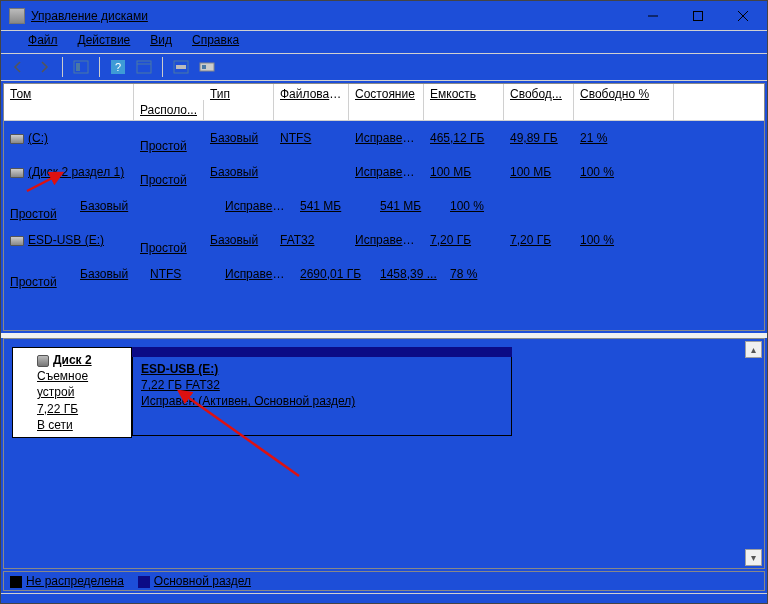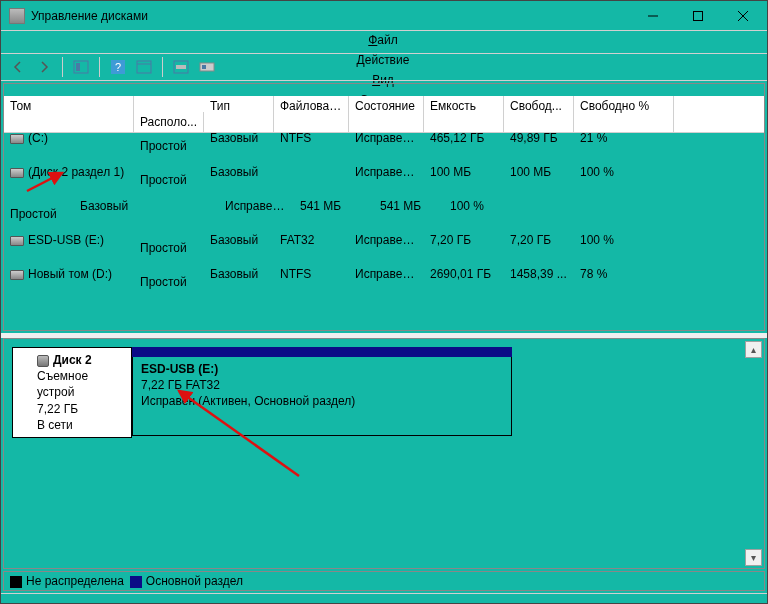--- a/index.html
+++ b/index.html
@@ -10,21 +10,22 @@
     background: #fff;
     color: #000;
     user-select: none;
   }
   .window {
     width: 768px;
     height: 604px;
     border: 1px solid #444;
     display: flex;
     flex-direction: column;
-    background: #14b8a6;
+    background: #1d4ed8;
+    text-decoration: underline;
   }
   .titlebar {
     height: 30px;
     display: flex;
     align-items: center;
     padding: 0 2px 0 8px;
     border-bottom: 1px solid #d0d0d0;
   }
   .titlebar .app-icon {
     width: 16px; height: 16px;
@@ -35,24 +36,23 @@
   }
   .titlebar .title { flex:1; font-size:12px; }
   .titlebar .winbtn {
     width: 45px; height: 28px;
     display:flex; align-items:center; justify-content:center;
     font-size:11px;
   }
   .menubar {
     height: 22px;
     display:flex;
-    align-items:center;
-    padding: 0 8px;
+    align-items:flex-start;
+    padding: 0 19px;
     gap: 2px;
-    flex-direction: column;
   }
   .menubar .menu { padding: 2px 10px 2px 8px; }
   .menubar .menu u { text-decoration: underline; }
   .toolbar {
     height: 28px;
     display:flex;
     align-items:center;
     padding: 0 6px;
     gap: 4px;
     border-top:1px solid #d0d0d0;
@@ -72,21 +72,21 @@
     height: 248px;
     border:1px solid #888;
     margin:2px;
     overflow:auto;
     position:relative;
   }
   .list-header {
     display:flex;
     background:#fff;
     border-bottom:1px solid #d0d0d0;
-    position:sticky; top:12px;
+    position:sticky; top:0;
     font-size:12px;
   }
   .list-header .col {
     padding:3px 6px;
     border-right:1px solid #d0d0d0;
     white-space:nowrap;
     overflow:hidden;
     text-overflow:ellipsis;
   }
   .row {
@@ -175,21 +175,21 @@
   .scroll-up { top:2px; }
   .scroll-dn { bottom:2px; }
 
   .legend {
     height:20px;
     border:1px solid #888;
     margin:0 2px 2px 2px;
     display:flex;
     align-items:center;
     padding:0 6px;
-    gap:6px;
+    gap:14px;
     font-size:12px;
   }
   .legend .sw { width:12px; height:12px; display:inline-block; margin-right:4px; vertical-align:middle; }
   .sw-black { background:#000; }
   .sw-navy { background:#0b0b86; }
 
   .statusbar {
     height:10px;
     border-top:1px solid #d0d0d0;
   }
@@ -324,21 +324,20 @@
             <div class="cell c0"><span class="vol-icon"></span><span>ESD-USB (E:)</span></div>
             <div class="cell c1">Простой</div>
             <div class="cell c2">Базовый</div>
             <div class="cell c3">FAT32</div>
             <div class="cell c4">Исправен...</div>
             <div class="cell c5">7,20 ГБ</div>
             <div class="cell c6">7,20 ГБ</div>
             <div class="cell c7">100 %</div>
           </div>
           <div class="row">
-            <div class="cell c0"><span class="vol-icon"></span><span>Новый том (D:)</span></div>
             <div class="cell c1">Простой</div>
             <div class="cell c2">Базовый</div>
             <div class="cell c3">NTFS</div>
             <div class="cell c4">Исправен...</div>
             <div class="cell c5">2690,01 ГБ</div>
             <div class="cell c6">1458,39 ...</div>
             <div class="cell c7">78 %</div>
           </div>
         </div>
 

